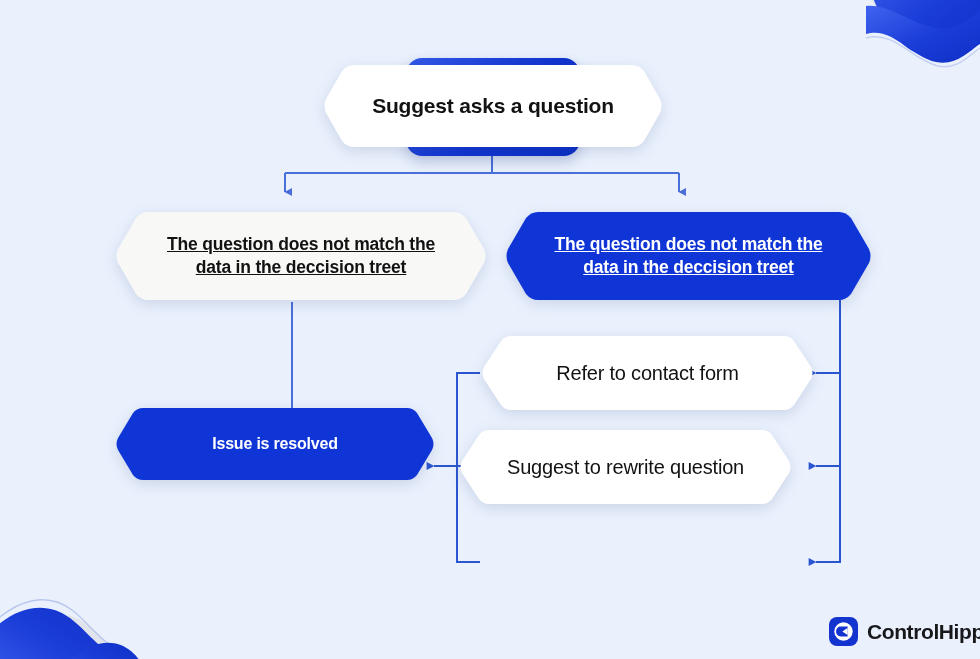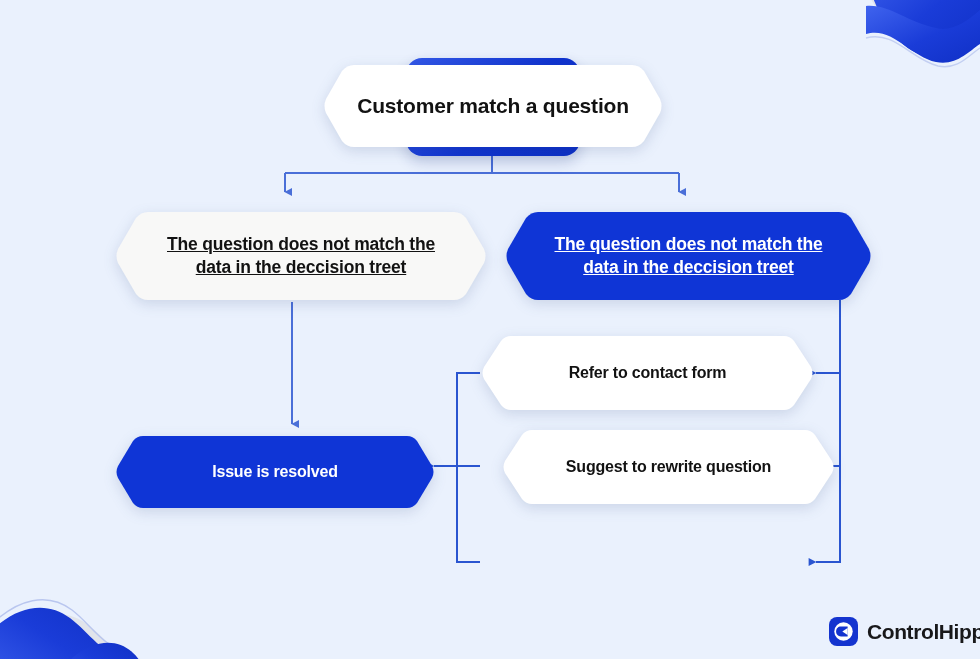--- a/index.html
+++ b/index.html
@@ -59,21 +59,21 @@
     padding: 0 34px;
     line-height: 1.3;
     letter-spacing: -0.2px;
   }
 
   .label-dark { color: #121212; }
   .label-light { color: #ffffff; }
 
   .fs-title { font-size: 21px; font-weight: bold; }
   .fs-body  { font-size: 17.5px; font-weight: bold; text-decoration: underline; }
-  .fs-reg   { font-size: 16px; font-weight: bold; }
+  .fs-reg   { font-size: 20px; font-weight: normal; }
   .fs-small { font-size: 16px; font-weight: bold; }
 
   
   #top-backdrop {
     position: absolute;
     left: 406px;
     top: 58px;
     width: 174px;
     height: 98px;
     border-radius: 16px;
@@ -172,21 +172,21 @@
       <path d="M480,466 L434,466" marker-end="url(#arrowLeft)"></path>
     </g>
   </svg>
 
   <div id="top-backdrop"></div>
 
   <div class="hexwrap" style="left:323px; top:63px; width:340px; height:86px;">
     <svg width="340" height="86" viewBox="0 0 340 86">
       <path d="M31,2 L309,2 Q316,2 321,8 L337,36 Q340,43 337,50 L321,78 Q316,84 309,84 L31,84 Q24,84 19,78 L3,50 Q0,43 3,36 L19,8 Q24,2 31,2 Z" fill="#ffffff"></path>
     </svg>
-    <div class="hexlabel fs-title label-dark">Customer match a question</div>
+    <div class="hexlabel fs-title label-dark">Suggest asks a question</div>
   </div>
 
   <div class="hexwrap" style="left:115px; top:210px; width:372px; height:92px;">
     <svg width="372" height="92" viewBox="0 0 372 92">
       <path d="M33,2 L339,2 Q346,2 351,8 L369,39 Q372,46 369,53 L351,84 Q346,90 339,90 L33,90 Q26,90 21,84 L3,53 Q0,46 3,39 L21,8 Q26,2 33,2 Z" fill="#f8f8f7"></path>
     </svg>
     <div class="hexlabel fs-body label-dark">
       <span>
         <span>The question does not match the</span><br>
         <span>data in the deccision treet</span>
@@ -199,35 +199,35 @@
       <path d="M33,2 L334,2 Q341,2 346,8 L364,39 Q367,46 364,53 L346,84 Q341,90 334,90 L33,90 Q26,90 21,84 L3,53 Q0,46 3,39 L21,8 Q26,2 33,2 Z" fill="#0f35d6"></path>
     </svg>
     <div class="hexlabel fs-body label-light">
       <span>
         <span>The question does not match the</span><br>
         <span>data in the deccision treet</span>
       </span>
     </div>
   </div>
 
-  <div class="hexwrap" style="left:115px; top:434px; width:320px; height:76px;">
+  <div class="hexwrap" style="left:115px; top:406px; width:320px; height:76px;">
     <svg width="320" height="76" viewBox="0 0 320 76">
       <path d="M28,2 L292,2 Q298,2 302,7 L317,32 Q320,38 317,44 L302,69 Q298,74 292,74 L28,74 Q22,74 18,69 L3,44 Q0,38 3,32 L18,7 Q22,2 28,2 Z" fill="#0f35d6"></path>
     </svg>
     <div class="hexlabel fs-small label-light">Issue is resolved</div>
   </div>
 
   <div class="hexwrap" style="left:481px; top:334px; width:333px; height:78px;">
     <svg width="333" height="78" viewBox="0 0 333 78">
       <path d="M30,2 L303,2 Q309,2 313,7 L330,33 Q333,39 330,45 L313,71 Q309,76 303,76 L30,76 Q24,76 20,71 L3,45 Q0,39 3,33 L20,7 Q24,2 30,2 Z" fill="#ffffff"></path>
     </svg>
     <div class="hexlabel fs-reg label-dark">Refer to contact form</div>
   </div>
 
-  <div class="hexwrap" style="left:502px; top:428px; width:333px; height:78px;">
+  <div class="hexwrap" style="left:459px; top:428px; width:333px; height:78px;">
     <svg width="333" height="78" viewBox="0 0 333 78">
       <path d="M30,2 L303,2 Q309,2 313,7 L330,33 Q333,39 330,45 L313,71 Q309,76 303,76 L30,76 Q24,76 20,71 L3,45 Q0,39 3,33 L20,7 Q24,2 30,2 Z" fill="#ffffff"></path>
     </svg>
     <div class="hexlabel fs-reg label-dark">Suggest to rewrite question</div>
   </div>
 
 
   <div id="logo">
     <div id="logo-mark">
       <svg width="21" height="21" viewBox="0 0 21 21" aria-hidden="true">

